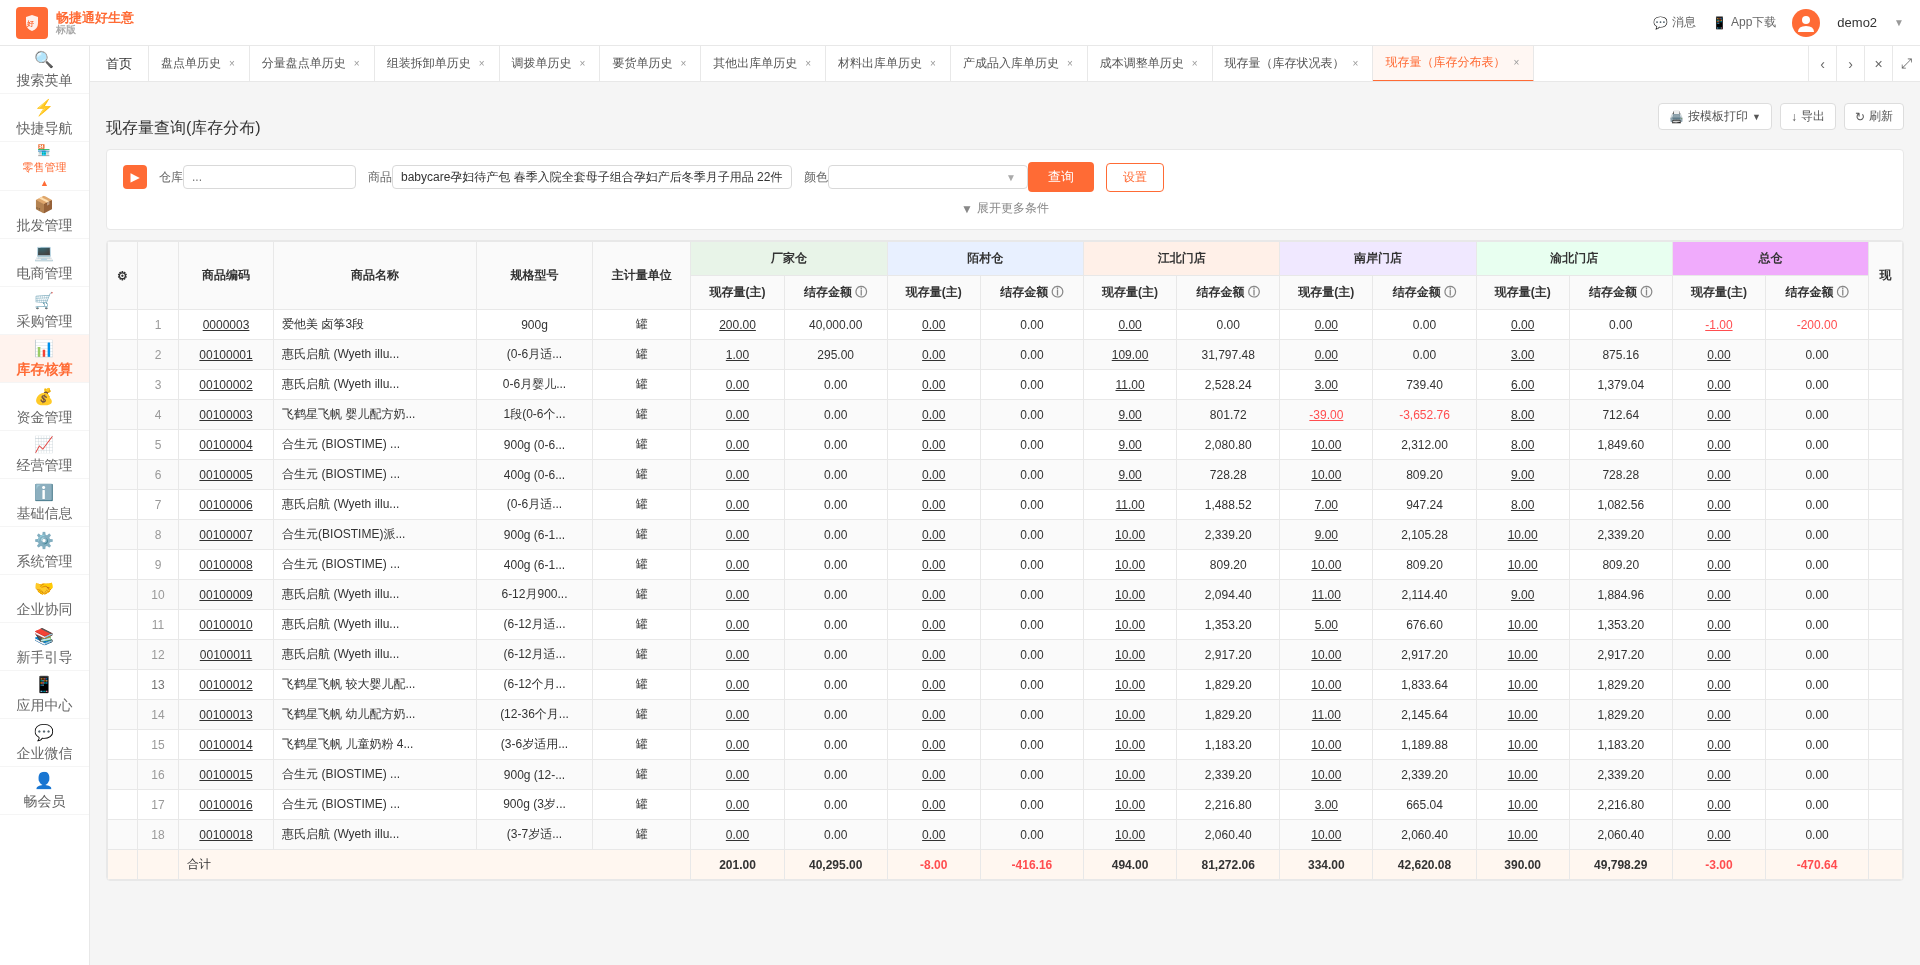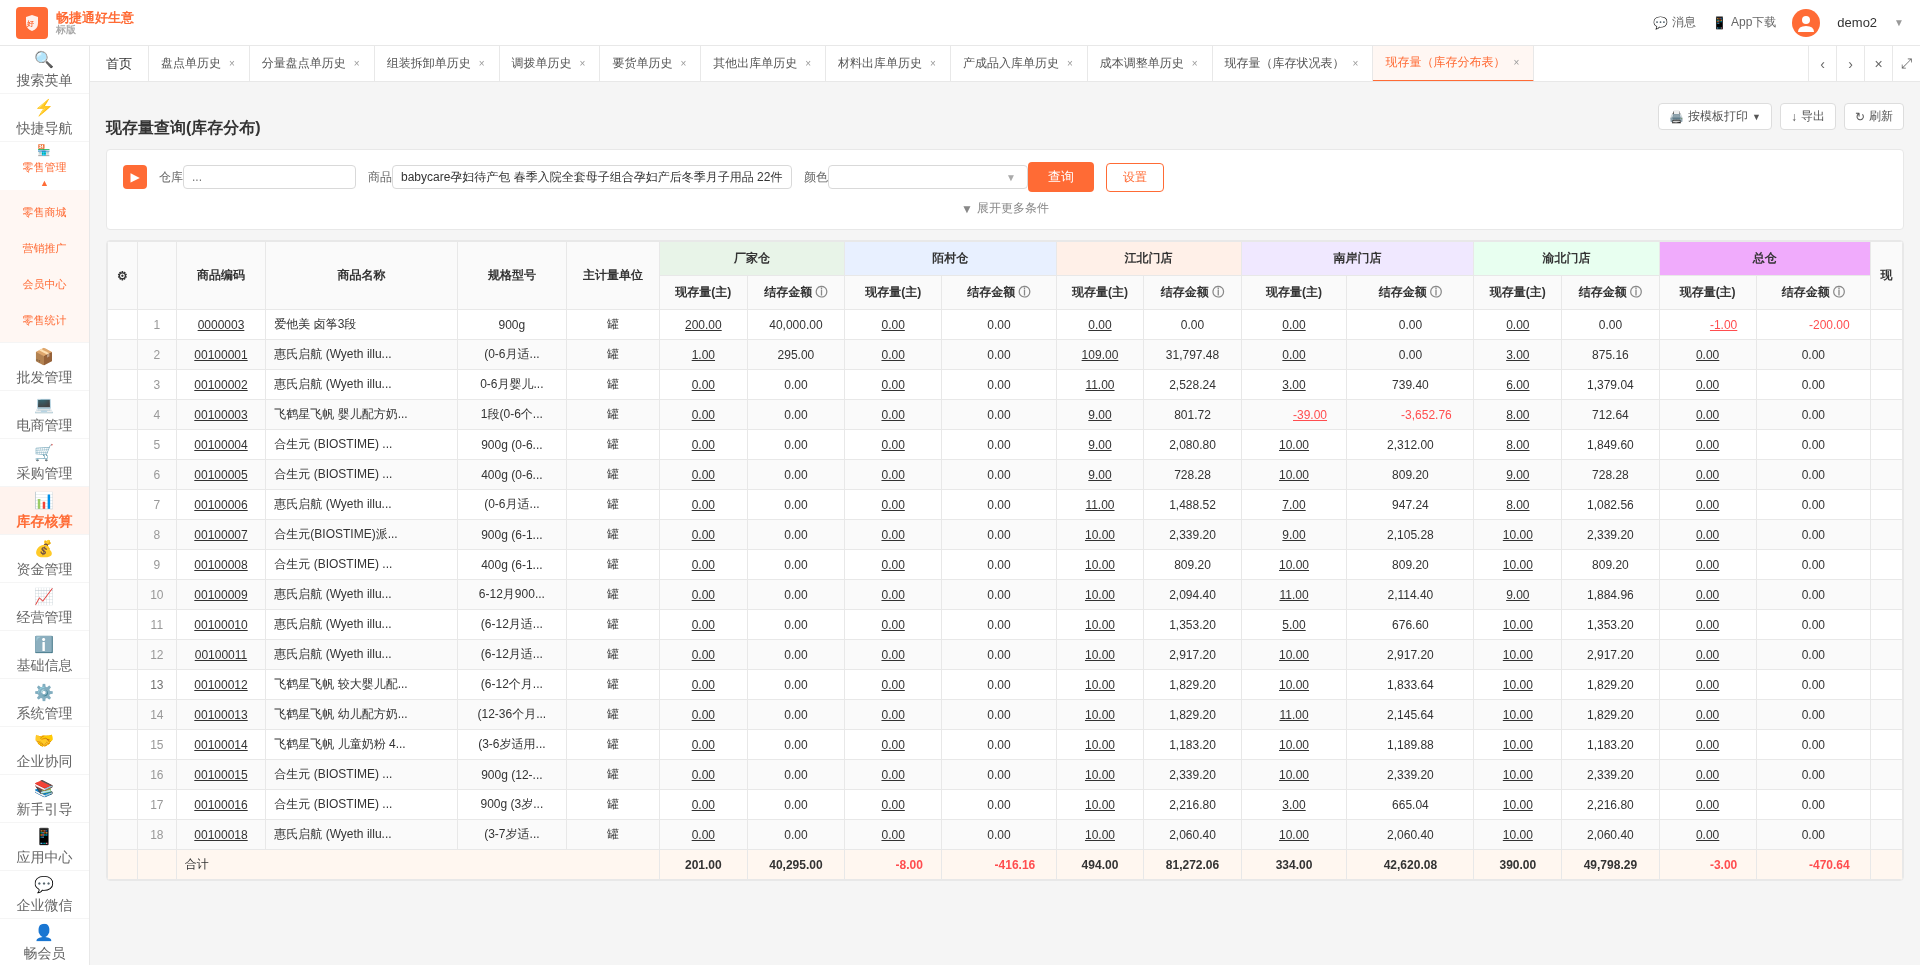--- a/index.html
+++ b/index.html
@@ -119,21 +119,21 @@
     .page-area {
       padding: 12px 16px; height: 100%; overflow: auto;
     }
 
     
     .page-header {
       display: flex; align-items: center; justify-content: space-between;
       margin-bottom: 10px;
     }
     .page-title {
-      font-size: 16px; font-weight: bold; color: #333; margin-top: 24px;
+      font-size: 16px; font-weight: normal; color: #333; margin-top: 24px;
     }
     .page-actions {
       display: flex; align-items: center; gap: 8px;
     }
     .action-btn {
       display: flex; align-items: center; gap: 4px;
       padding: 4px 10px; border: 1px solid #ddd; border-radius: 4px;
       cursor: pointer; font-size: 12px; color: #555; background: #fff;
     }
 
@@ -193,21 +193,21 @@
     thead tr:first-child th {
       background: #fafafa;
     }
     tbody tr td {
       border: 1px solid #e8e8e8; padding: 6px 8px;
       text-align: center; color: #333; white-space: nowrap;
     }
     tbody tr.footer-row td {
       background: #fff7f0; font-weight: bold;
     }
-    .negative { color: #ff4d4f !important; padding-left: 40px; }
+    .negative { color: #ff4d4f !important; }
     .underline { text-decoration: underline; cursor: pointer; }
   </style>
 </head>
 <body>
 
 <div class="top-header">
   <div class="logo-area">
     <div class="logo-icon">
       <svg width="20" height="20" viewBox="0 0 20 20">
         <path d="M4 4 L10 2 L16 4 L16 10 Q16 16 10 18 Q4 16 4 10 Z" fill="white" opacity="0.9"></path>
@@ -248,26 +248,20 @@
   </div>
   <div class="sidebar-item">
     <span class="sidebar-icon">⚡</span>
     <span class="sidebar-label">快捷导航</span>
   </div>
   <div class="sidebar-group">
     <div class="sidebar-group-header">
       <span>🏪</span>
       <span>零售管理</span>
       <span style="font-size:9px;">▲</span>
-    </div>
-    <div class="sidebar-sub">
-      <div class="sidebar-sub-item">零售商城</div>
-      <div class="sidebar-sub-item">营销推广</div>
-      <div class="sidebar-sub-item">会员中心</div>
-      <div class="sidebar-sub-item">零售统计</div>
     </div>
   </div>
   <div class="sidebar-item">
     <span class="sidebar-icon">📦</span>
     <span class="sidebar-label">批发管理</span>
   </div>
   <div class="sidebar-item">
     <span class="sidebar-icon">💻</span>
     <span class="sidebar-label">电商管理</span>
   </div>

